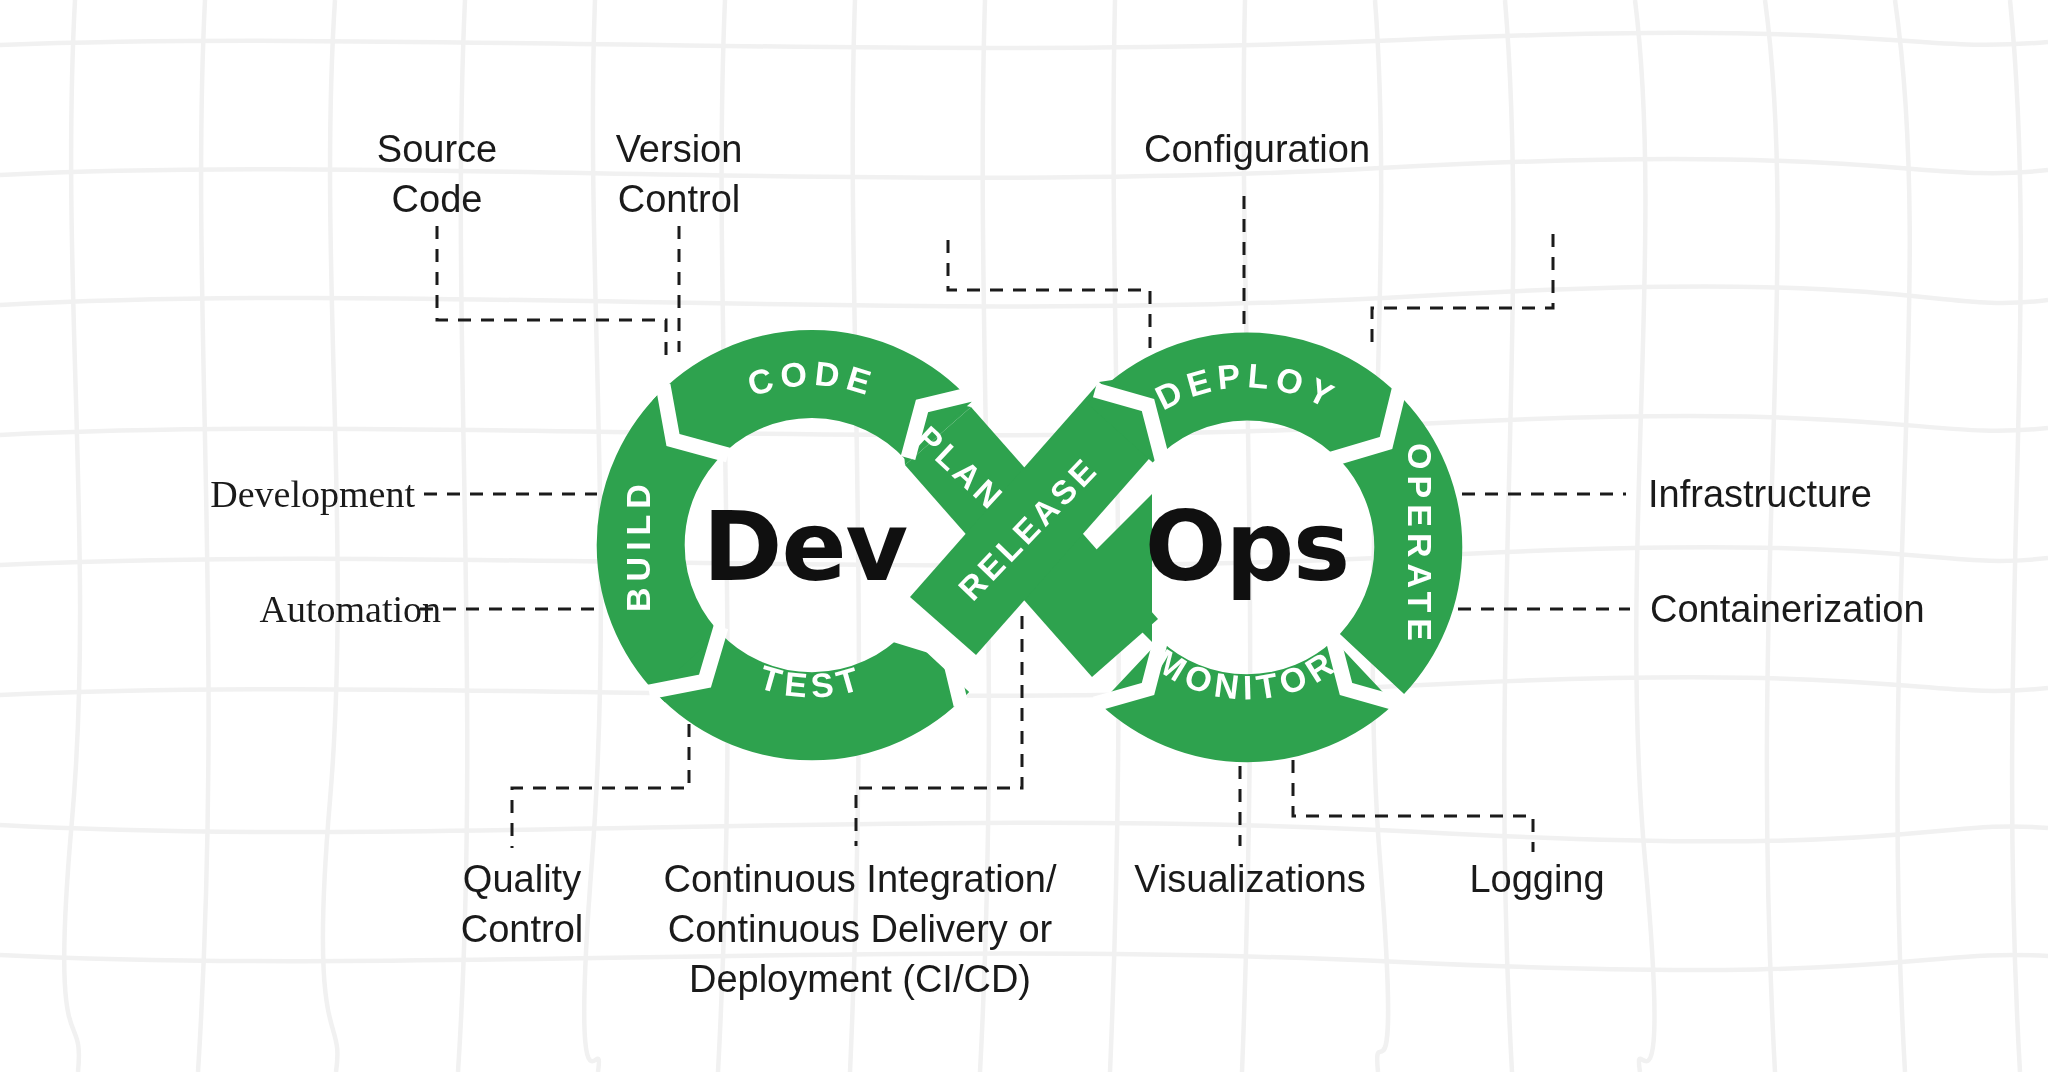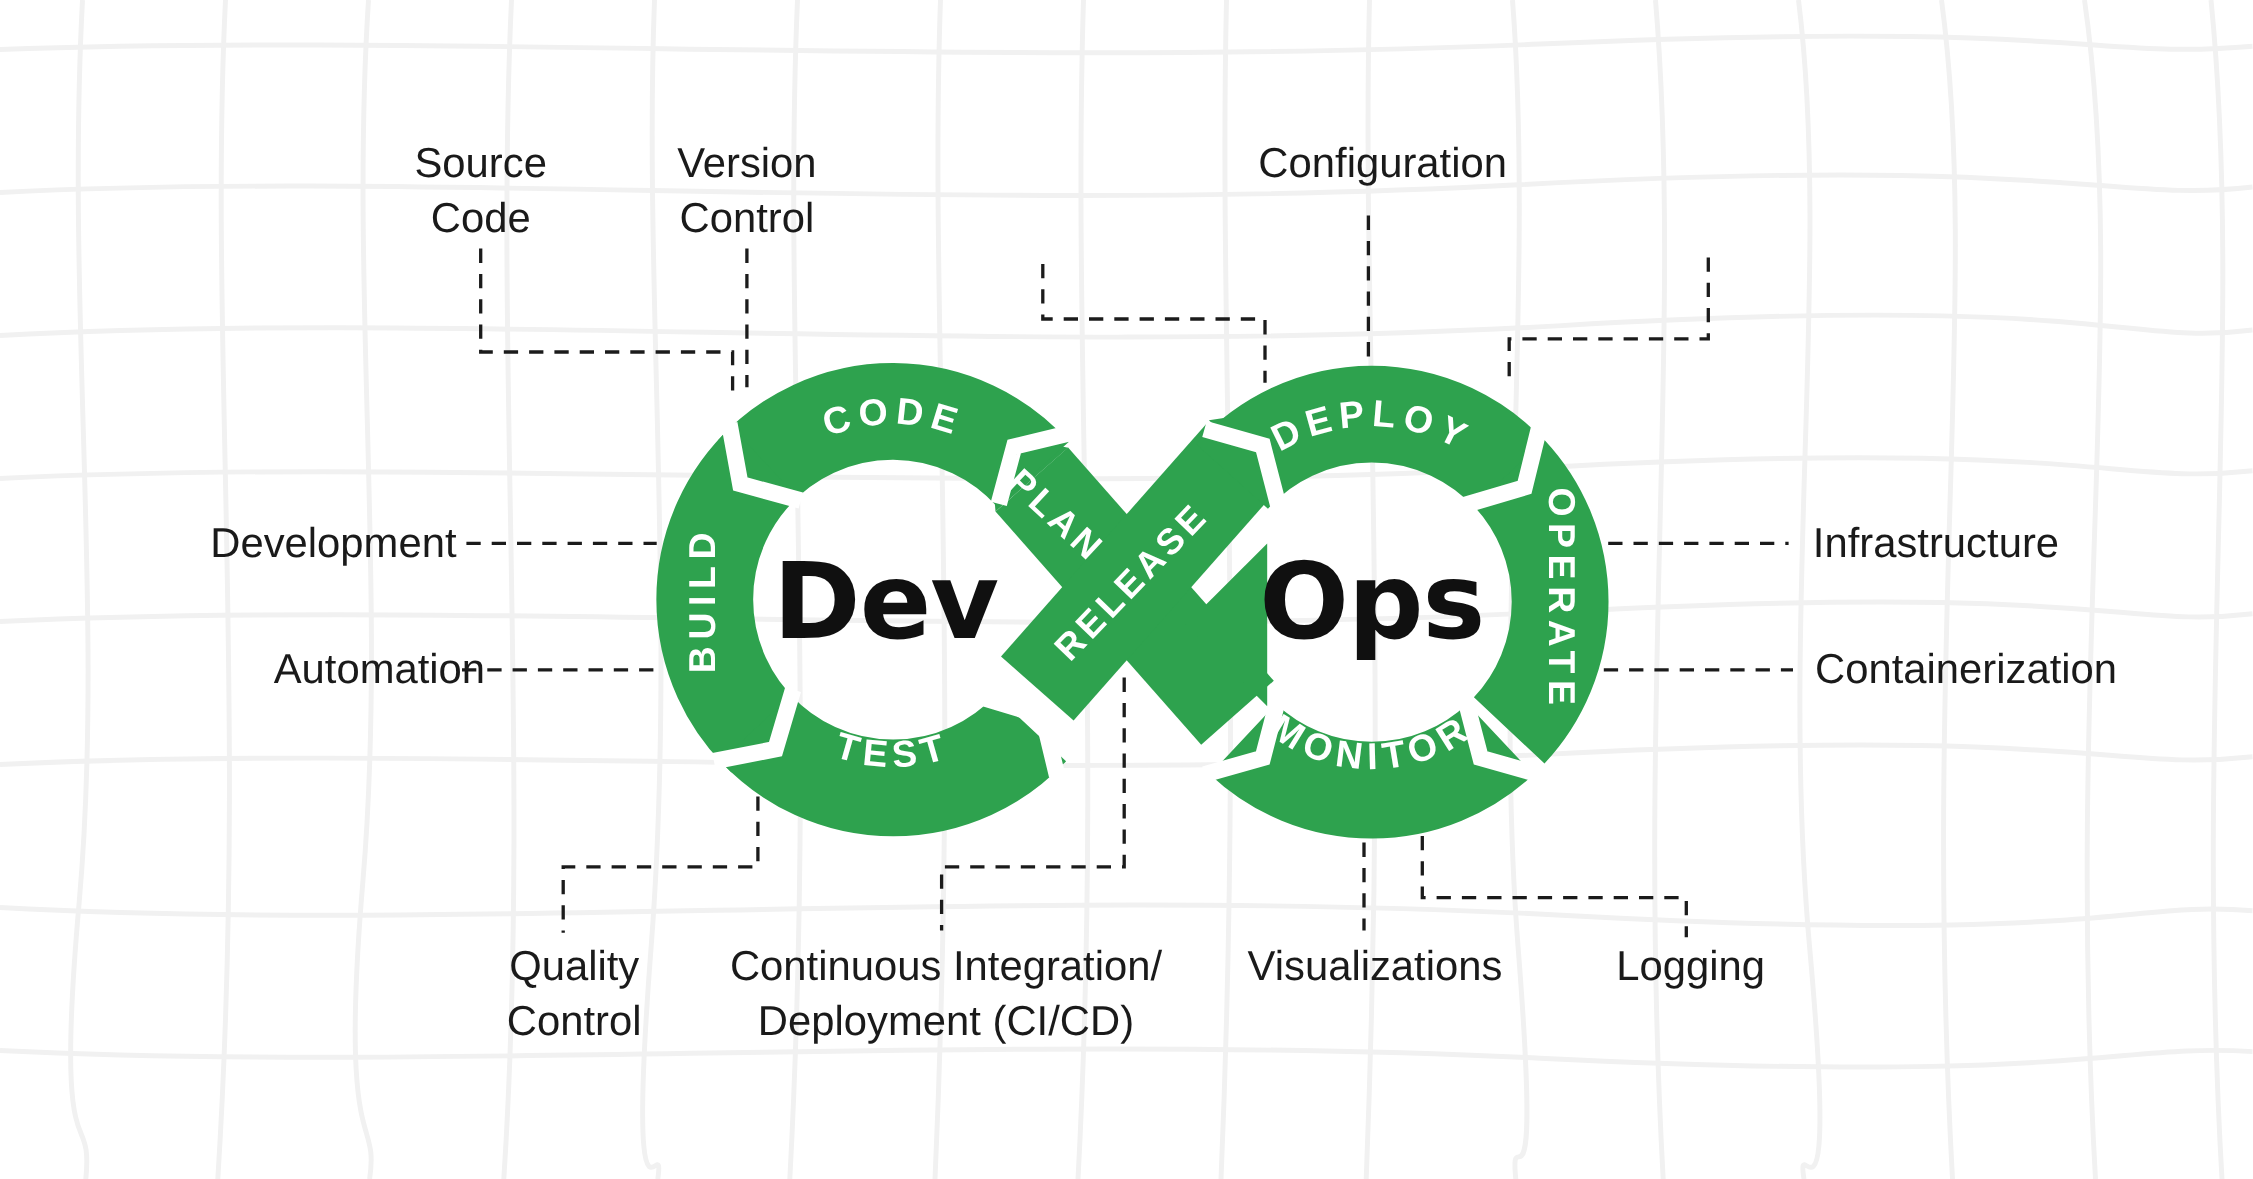--- a/index.html
+++ b/index.html
@@ -15,21 +15,21 @@
   .ringtxt{fill:#ffffff;font-weight:700;font-size:34px;letter-spacing:6px;
            font-family:"Liberation Sans",sans-serif;}
   .xtxt{fill:#ffffff;font-weight:700;font-size:33px;letter-spacing:4px;
         font-family:"Liberation Sans",sans-serif;}
   .bigtxt{fill:#101010;font-weight:700;font-size:96px;letter-spacing:-1px;
           font-family:"DejaVu Sans","Liberation Sans",sans-serif;}
   .lbl{position:absolute;color:#1a1a1a;font-size:38px;line-height:50px;font-weight:500;
        white-space:nowrap;}
   .lbl .ln{display:block;}
   .lbl.center{transform:translateX(-50%);text-align:center;}
-  .lbl.rightal{text-align:right;}
+  .lbl.rightal{text-align:right;font-family:Liberation Serif, serif;}
 </style>
 </head>
 <body>
 
 <div class="stage">
 
   <svg class="art" viewBox="0 0 2048 1072">
 
     <g class="grid">
       <path d="M75,0 C60,280 95,560 72,820 S85,1000 78,1072"></path>
@@ -159,20 +159,21 @@
   <div class="lbl" style="left:1650px;top:584px">
     <span class="ln">Containerization</span>
   </div>
 
   <div class="lbl center" style="left:522px;top:854px">
     <span class="ln">Quality</span>
     <span class="ln">Control</span>
   </div>
   <div class="lbl center" style="left:860px;top:854px">
     <span class="ln">Continuous Integration/</span>
+    <span class="ln">Continuous Delivery or</span>
     <span class="ln">Deployment (CI/CD)</span>
   </div>
   <div class="lbl center" style="left:1250px;top:854px">
     <span class="ln">Visualizations</span>
   </div>
   <div class="lbl center" style="left:1537px;top:854px">
     <span class="ln">Logging</span>
   </div>
 
 </div>

